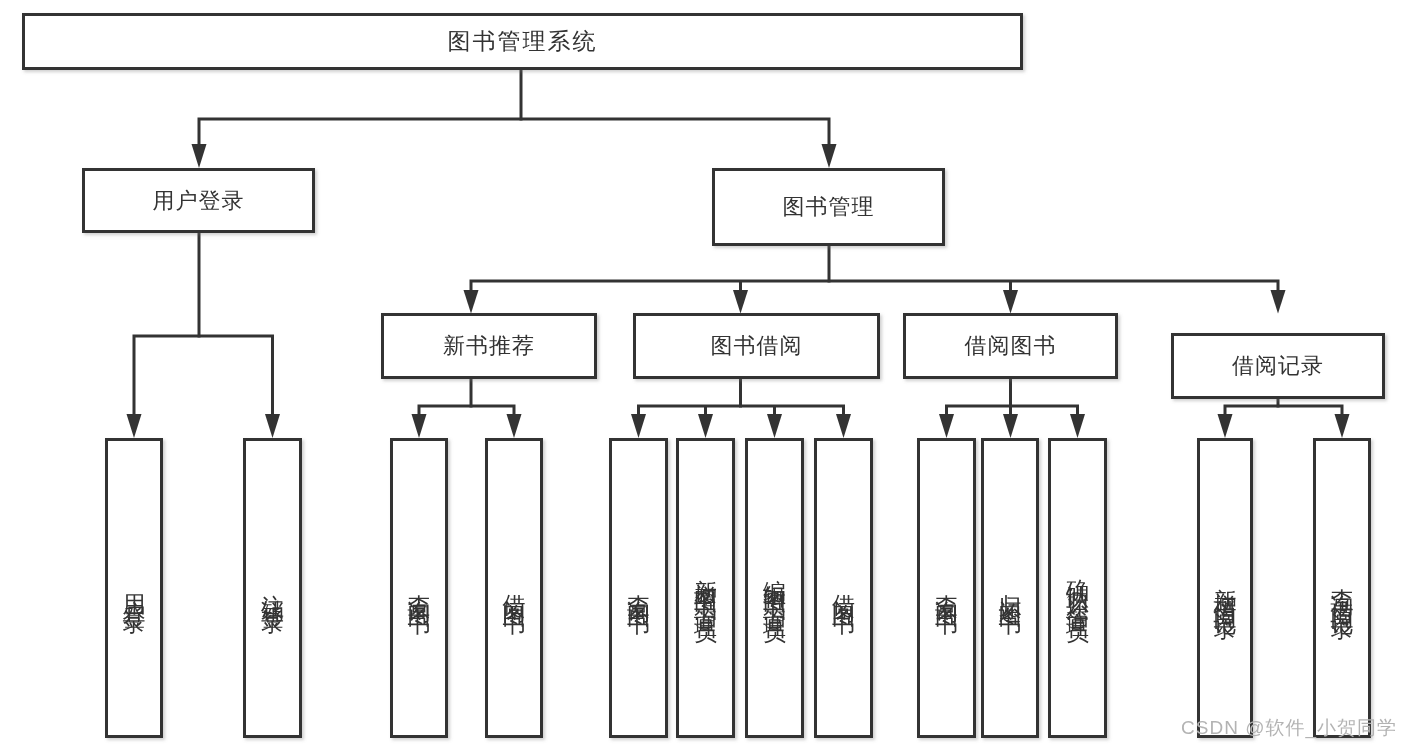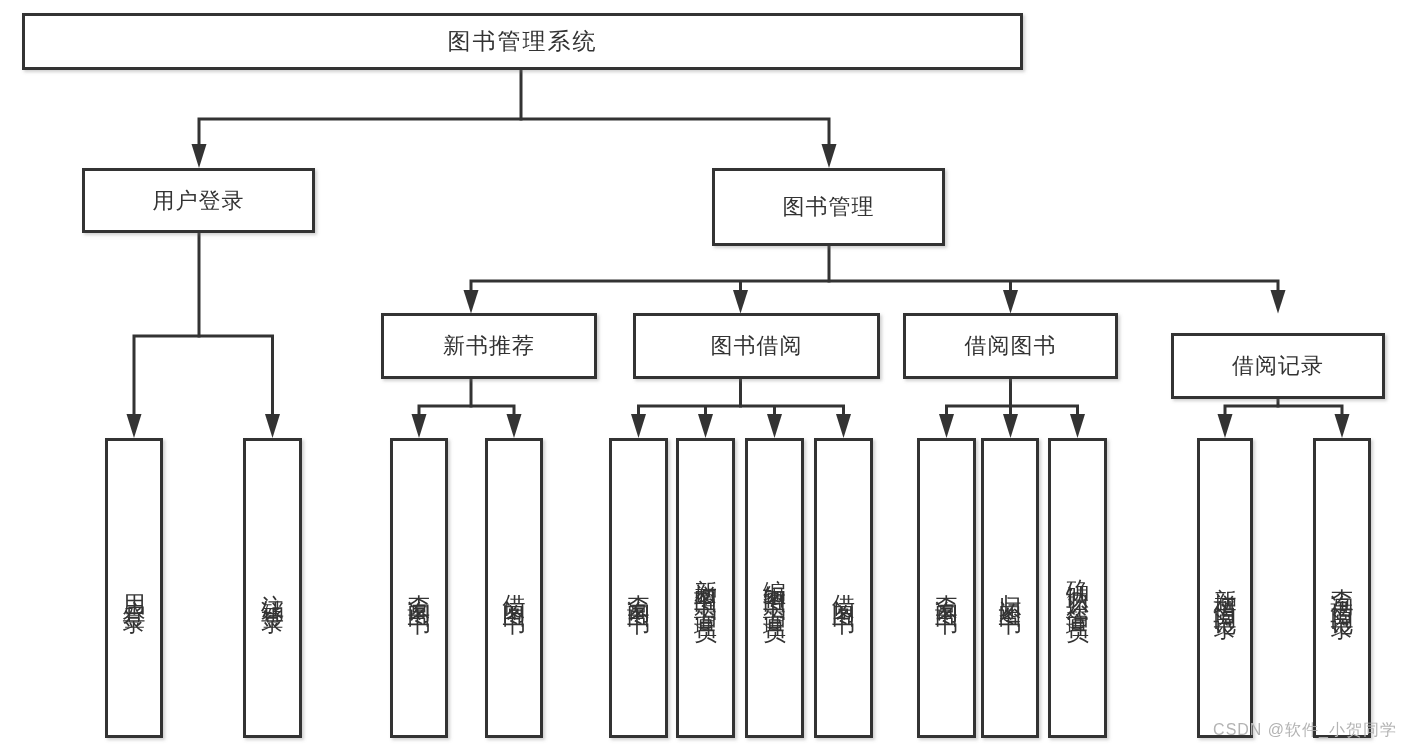--- a/index.html
+++ b/index.html
@@ -35,21 +35,21 @@
     writing-mode:vertical-rl;
     text-orientation:mixed;
     font-size:23px;
     letter-spacing:6px;
     line-height:1;
     white-space:nowrap;
   }
   .watermark{
     position:absolute;z-index:5;
     right:8px;bottom:6px;
-    font-size:16px;
+    font-size:19px;
     letter-spacing:1px;
     color:var(--wm);
   }
 </style>
 </head>
 <body>
 
 <div class="canvas">
 
   <svg class="wires" width="1405" height="747" viewBox="0 0 1405 747" aria-hidden="true">

